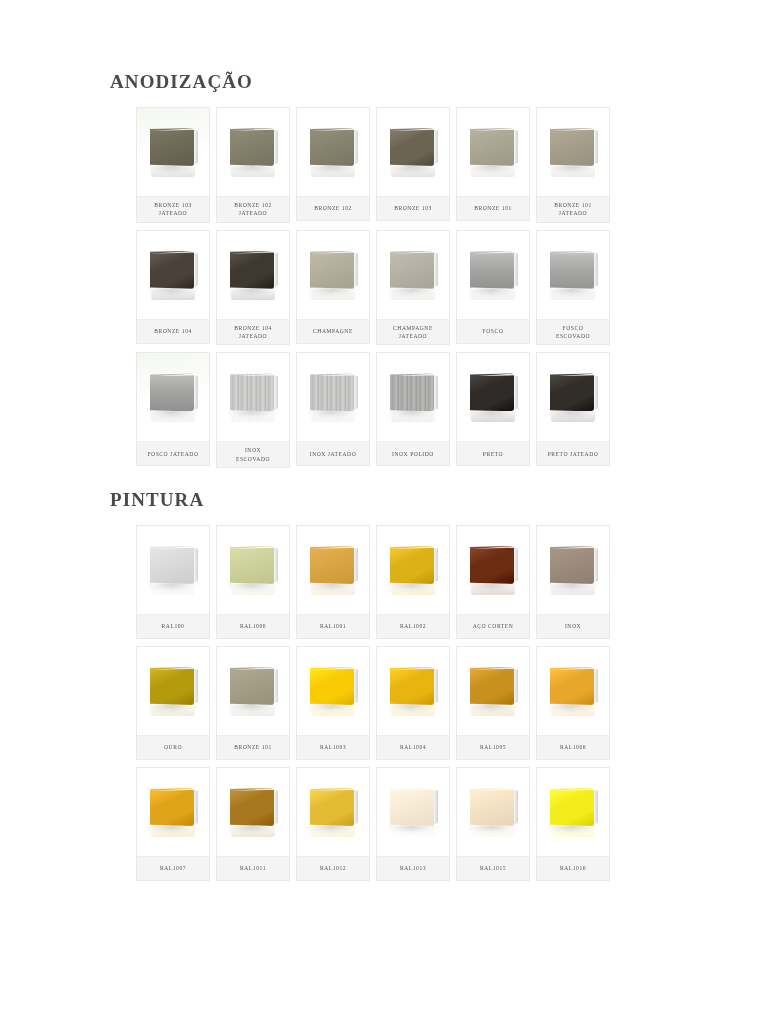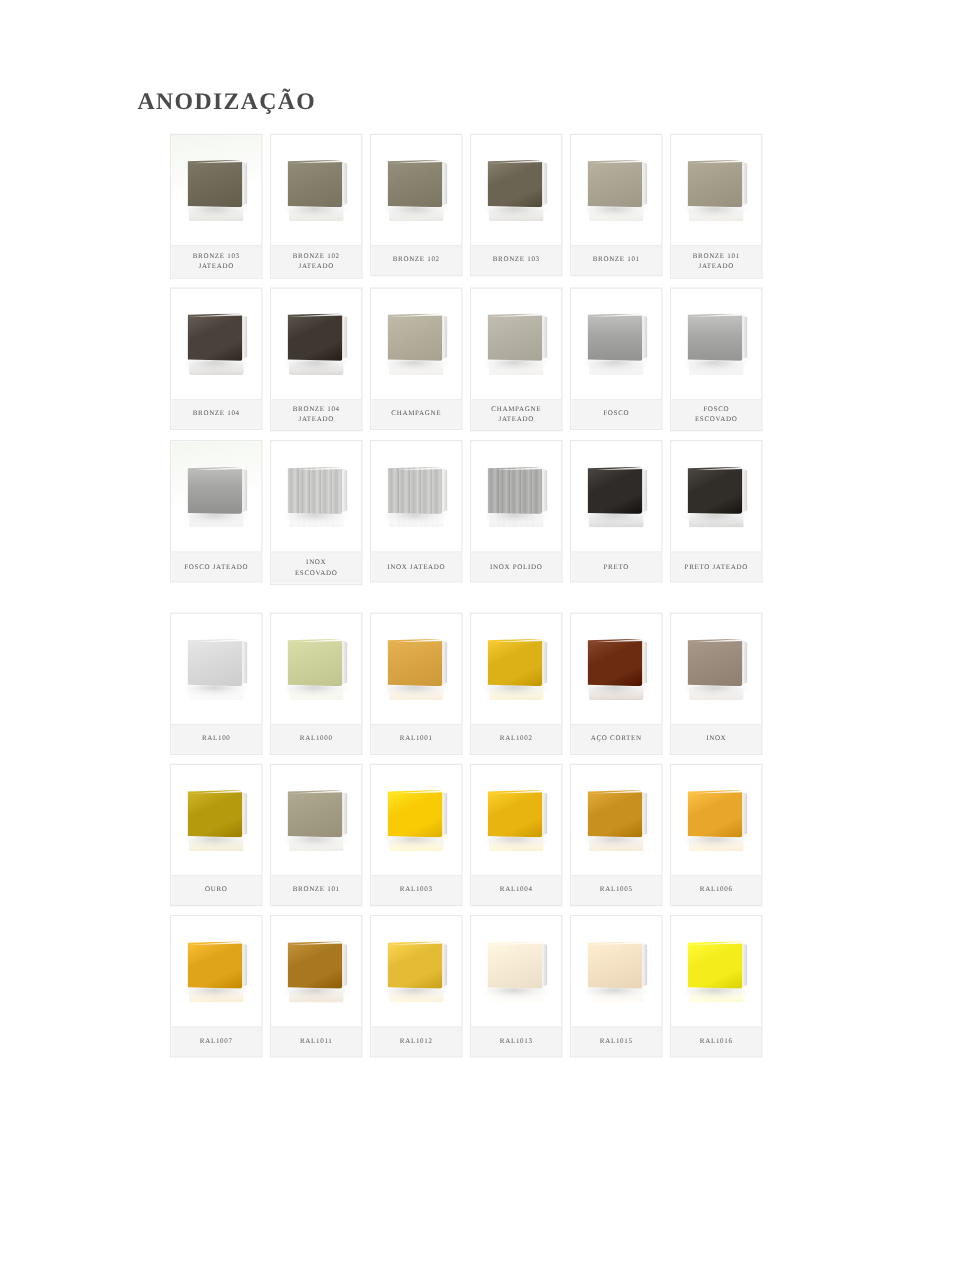--- a/index.html
+++ b/index.html
@@ -426,20 +426,21 @@
             </div>
             <div class="card-label">
               <span>PRETO JATEADO</span>
             </div>
           </div>
         </div>
       </div>
   </section>
 
   <section class="section" id="section-pintura">
+    <h2 class="section-title">PINTURA</h2>
     <div class="grid">
         <div class="row">
           <div class="card">
             <div class="card-img">
               <div class="panel-wrap">
                 <div class="panel-shadow"></div>
                 <div class="panel-refl" style="background: linear-gradient(160deg, rgb(231, 231, 231) 0%, rgb(217, 217, 217) 50%, rgb(205, 205, 205) 100%);"></div>
                 <div class="panel-edge"></div>
                 <div class="panel-face" style="background: linear-gradient(160deg, rgb(231, 231, 231) 0%, rgb(217, 217, 217) 50%, rgb(205, 205, 205) 100%);"></div>
                 <div class="panel-top"></div>

